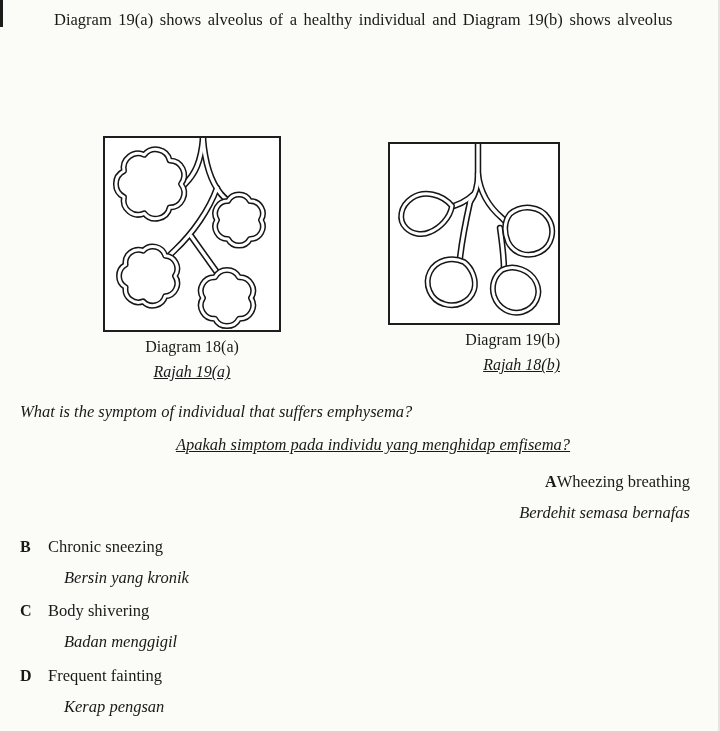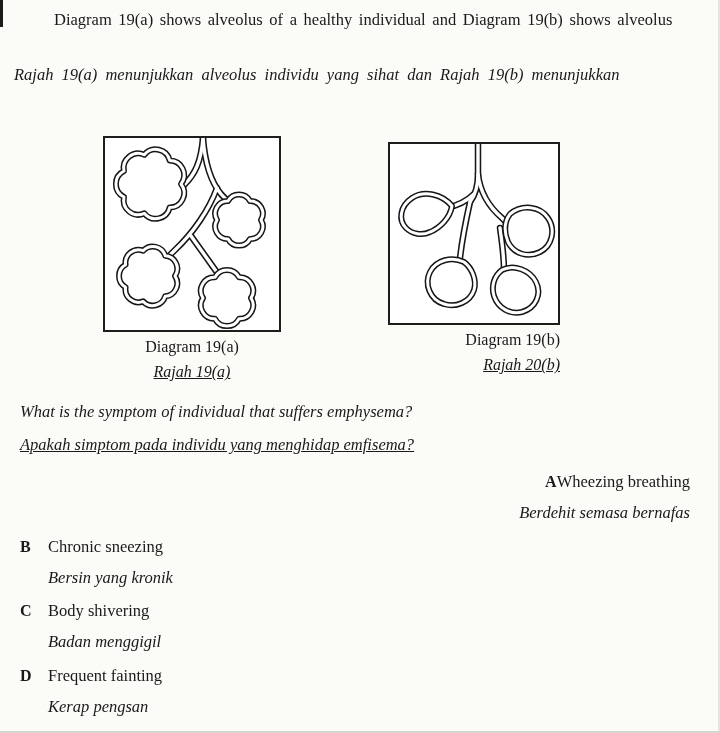--- a/index.html
+++ b/index.html
@@ -34,46 +34,45 @@
   .figB .box{width:168px;height:179px;}
   .fig .cap{font-size:16px;line-height:1.28;margin-top:5px;}
 
   
   .ln-o{fill:none;stroke:#161616;stroke-width:6.5;stroke-linecap:round;stroke-linejoin:round;}
   .ln-i{fill:none;stroke:#ffffff;stroke-width:3.4;stroke-linecap:round;stroke-linejoin:round;}
   .bl-o{fill:#ffffff;stroke:#161616;stroke-width:6;stroke-linejoin:round;}
   .bl-i{fill:none;stroke:#ffffff;stroke-width:3;stroke-linejoin:round;}
 
   .question-en{position:absolute;left:20px;top:401px;width:690px;font-style:italic;}
-  .question-ms{position:absolute;left:20px;top:434px;width:690px;}
+  .question-ms{position:absolute;left:28px;top:434px;width:690px;text-align:center;}
 
   .opt{position:absolute;left:20px;width:670px;}
   .optA{top:472px;text-align:right;}
   .optB{top:537px;}
   .optC{top:601px;}
   .optD{top:666px;}
   .opt .letter{display:inline-block;width:28px;font-weight:bold;}
   .opt .en{font-size:16.5px;}
-  .opt .ms{display:block;margin-left:28px;margin-top:11px;font-style:italic;font-size:16.5px;}
+  .opt .ms{display:block;margin-left:44px;margin-top:11px;font-style:italic;font-size:16.5px;}
 </style>
 </head>
 <body>
 
 <div class="page">
 
   <div class="edge-mark"></div>
   <div class="right-edge"></div>
   <div class="bottom-edge"></div>
 
   <div class="intro-en txt">
     <div class="l1">Diagram 19(a) shows alveolus of a healthy individual and Diagram 19(b) shows alveolus</div>
   </div>
 
   <div class="intro-ms txt">
-    <div class="l1">Rajah 19(a) menunjukkan alveolus individu yang sihat dan Rajah 19(b) menunjukkan</div>
   </div>
 
   <div class="fig figA">
     <div class="box">
       <svg width="174" height="192" viewBox="0 0 174 192">
 
         <path class="ln-o" d="M98,0 C96,24 90,36 80,46 C72,55 64,57 56,57"></path>
         <path class="ln-o" d="M98,0 C100,26 106,44 116,56 C123,64 130,69 135,74"></path>
         <path class="ln-o" d="M112,50 C104,72 88,95 70,112 C62,120 54,127 48,132"></path>
         <path class="ln-o" d="M86,98 C96,112 106,126 116,140 C119,144 121,148 122,152"></path>
@@ -85,21 +84,21 @@
         <path class="bl-o" d="M76,46 A14.5 14.5 0 0 1 64.7,69.5 A14.5 14.5 0 0 1 39.3,75.3 A14.5 14.5 0 0 1 19,59 A14.5 14.5 0 0 1 19,33 A14.5 14.5 0 0 1 39.3,16.8 A14.5 14.5 0 0 1 64.7,22.5 A14.5 14.5 0 0 1 76,46 Z"></path>
         <path class="bl-i" d="M76,46 A14.5 14.5 0 0 1 64.7,69.5 A14.5 14.5 0 0 1 39.3,75.3 A14.5 14.5 0 0 1 19,59 A14.5 14.5 0 0 1 19,33 A14.5 14.5 0 0 1 39.3,16.8 A14.5 14.5 0 0 1 64.7,22.5 A14.5 14.5 0 0 1 76,46 Z"></path>
         <path class="bl-o" d="M156,82 A12.5 12.5 0 0 1 145,101 A12.5 12.5 0 0 1 123,101 A12.5 12.5 0 0 1 112,82 A12.5 12.5 0 0 1 123,63 A12.5 12.5 0 0 1 145,63 A12.5 12.5 0 0 1 156,82 Z"></path>
         <path class="bl-i" d="M156,82 A12.5 12.5 0 0 1 145,101 A12.5 12.5 0 0 1 123,101 A12.5 12.5 0 0 1 112,82 A12.5 12.5 0 0 1 123,63 A12.5 12.5 0 0 1 145,63 A12.5 12.5 0 0 1 156,82 Z"></path>
         <path class="bl-o" d="M70,138 A13 13 0 0 1 60.2,158.3 A13 13 0 0 1 38.2,163.4 A13 13 0 0 1 20.6,149.3 A13 13 0 0 1 20.6,126.7 A13 13 0 0 1 38.2,112.7 A13 13 0 0 1 60.2,117.7 A13 13 0 0 1 70,138 Z"></path>
         <path class="bl-i" d="M70,138 A13 13 0 0 1 60.2,158.3 A13 13 0 0 1 38.2,163.4 A13 13 0 0 1 20.6,149.3 A13 13 0 0 1 20.6,126.7 A13 13 0 0 1 38.2,112.7 A13 13 0 0 1 60.2,117.7 A13 13 0 0 1 70,138 Z"></path>
         <path class="bl-o" d="M146,160 A13.5 13.5 0 0 1 134,180.8 A13.5 13.5 0 0 1 110,180.8 A13.5 13.5 0 0 1 98,160 A13.5 13.5 0 0 1 110,139.2 A13.5 13.5 0 0 1 134,139.2 A13.5 13.5 0 0 1 146,160 Z"></path>
         <path class="bl-i" d="M146,160 A13.5 13.5 0 0 1 134,180.8 A13.5 13.5 0 0 1 110,180.8 A13.5 13.5 0 0 1 98,160 A13.5 13.5 0 0 1 110,139.2 A13.5 13.5 0 0 1 134,139.2 A13.5 13.5 0 0 1 146,160 Z"></path>
       </svg>
     </div>
-    <div class="cap">Diagram 19(a)</div>
+    <div class="cap">Diagram 18(a)</div>
     <div class="cap it">Rajah 19(a)</div>
   </div>
 
   <div class="fig figB">
     <div class="box">
       <svg width="168" height="179" viewBox="0 0 168 179">
 
         <path class="ln-o" d="M88,0 L88,30 C88,42 86,50 80,58"></path>
         <path class="ln-o" d="M84,50 C76,58 66,62 56,64"></path>
         <path class="ln-o" d="M88,30 C90,48 98,62 112,74 C116,78 120,82 122,86"></path>
@@ -115,21 +114,21 @@
         <path class="bl-i" d="M62,62 C52,50 34,46 22,54 C10,62 8,76 16,84 C22,90 32,92 40,88 C50,84 60,74 62,62 Z"></path>
         <path class="bl-o" d="M120,70 C132,60 150,62 158,74 C166,86 162,102 150,108 C138,114 124,110 118,98 C114,88 114,78 120,70 Z"></path>
         <path class="bl-i" d="M120,70 C132,60 150,62 158,74 C166,86 162,102 150,108 C138,114 124,110 118,98 C114,88 114,78 120,70 Z"></path>
         <path class="bl-o" d="M74,118 C62,112 46,116 40,128 C34,140 40,156 54,160 C66,164 80,158 84,146 C87,136 82,124 74,118 Z"></path>
         <path class="bl-i" d="M74,118 C62,112 46,116 40,128 C34,140 40,156 54,160 C66,164 80,158 84,146 C87,136 82,124 74,118 Z"></path>
         <path class="bl-o" d="M112,126 C124,120 140,126 146,138 C152,150 146,164 132,168 C120,171 108,164 104,152 C101,142 104,132 112,126 Z"></path>
         <path class="bl-i" d="M112,126 C124,120 140,126 146,138 C152,150 146,164 132,168 C120,171 108,164 104,152 C101,142 104,132 112,126 Z"></path>
       </svg>
     </div>
     <div class="cap">Diagram 19(b)</div>
-    <div class="cap it">Rajah 20(b)</div>
+    <div class="cap it">Rajah 18(b)</div>
   </div>
 
   <div class="question-en txt">What is the symptom of individual that suffers emphysema?</div>
   <div class="question-ms txt it">Apakah simptom pada individu yang menghidap emfisema?</div>
 
   <div class="opt optA">
     <span class="letter">A</span><span class="en">Wheezing breathing</span>
     <span class="ms">Berdehit semasa bernafas</span>
   </div>
 

